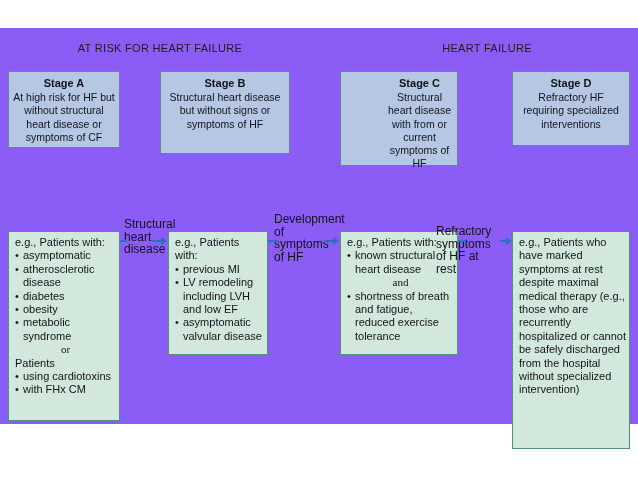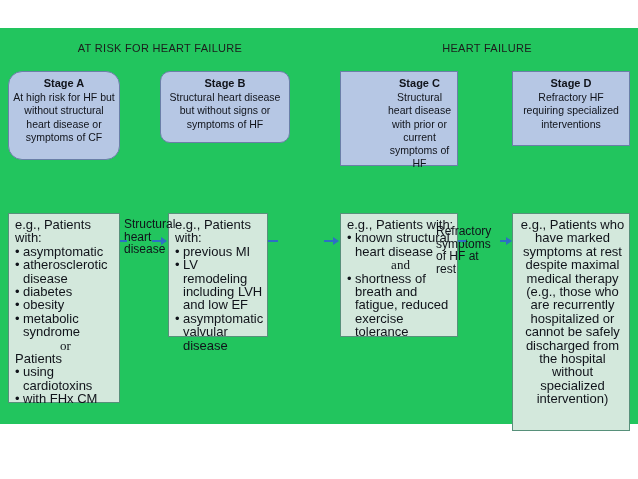--- a/index.html
+++ b/index.html
@@ -22,21 +22,21 @@
     overflow: hidden;
   }
 
   
   #panel {
     position: absolute;
     left: 0;
     top: 28px;
     width: 638px;
     height: 396px;
-    background: #22c55e;
+    background: #8b5cf6;
   }
 
   
   .section-header {
     position: absolute;
     font-size: 11px;
     font-weight: normal;
     letter-spacing: 0.3px;
     color: #1c1c1c;
     white-space: nowrap;
@@ -58,35 +58,36 @@
     padding: 5px 4px 4px 4px;
   }
   .stage-box .stage-title {
     font-weight: bold;
     font-size: 11px;
     display: block;
     margin-bottom: 1px;
   }
   .stage-box .stage-desc { display: block; }
 
-  #box-stage-a { left: 8px;   top: 43px; width: 112px; height: 89px; border-radius: 14px; }
-  #box-stage-b { left: 160px; top: 43px; width: 130px; height: 72px; border-radius: 10px; }
+  #box-stage-a { left: 8px;   top: 43px; width: 112px; height: 77px; }
+  #box-stage-b { left: 160px; top: 43px; width: 130px; height: 83px; }
   #box-stage-c { left: 340px; top: 43px; width: 118px; height: 95px; padding-left: 45px; }
   #box-stage-d { left: 512px; top: 43px; width: 118px; height: 75px; }
 
   
   .example-box {
     position: absolute;
     background: #d3e8dc;
     border: 1px solid #57907a;
     box-sizing: border-box;
     color: #10131a;
-    font-size: 13px;
+    font-size: 11px;
     line-height: 13.4px;
     padding: 4px 3px 4px 6px;
+    margin-top: 18px;
   }
   .example-box .ex-lead {
     display: block;
     margin-bottom: 0px;
   }
   .example-box ul {
     margin: 0;
     padding: 0;
     list-style: none;
   }
@@ -101,21 +102,21 @@
     left: 0;
     top: 0;
   }
   .example-box li.center-word {
     text-align: center;
     padding-left: 0;
     font-family: Liberation Serif, serif;
   }
   .example-box li.center-word::before { content: ""; }
   .example-box .plain-line { display: block; }
-  .example-box.centered { text-align: center; }
+  .example-box.centered { }
 
   #ex-stage-a { left: 8px;   top: 185px; width: 112px; height: 190px; }
   #ex-stage-b { left: 168px; top: 185px; width: 100px; height: 124px; }
   #ex-stage-c { left: 340px; top: 185px; width: 118px; height: 124px; }
   #ex-stage-d { left: 512px; top: 185px; width: 118px; height: 218px; }
 
   
   .transition {
     position: absolute;
     text-align: left;
@@ -173,21 +174,21 @@
       <span class="stage-desc">At high risk for HF but without structural heart disease or symptoms of CF</span>
     </div>
 
     <div class="stage-box" id="box-stage-b">
       <span class="stage-title">Stage B</span>
       <span class="stage-desc">Structural heart disease but without signs or symptoms of HF</span>
     </div>
 
     <div class="stage-box" id="box-stage-c">
       <span class="stage-title">Stage C</span>
-      <span class="stage-desc">Structural heart disease with prior or current symptoms of HF</span>
+      <span class="stage-desc">Structural heart disease with from or current symptoms of HF</span>
     </div>
 
     <div class="stage-box" id="box-stage-d">
       <span class="stage-title">Stage D</span>
       <span class="stage-desc">Refractory HF requiring specialized interventions</span>
     </div>
 
     <div class="example-box" id="ex-stage-a">
       <span class="ex-lead">e.g., Patients with:</span>
       <ul>
@@ -227,20 +228,23 @@
       <span class="plain-line">e.g., Patients who have marked symptoms at rest despite maximal medical therapy (e.g., those who are recurrently hospitalized or cannot be safely discharged from the hospital without specialized intervention)</span>
     </div>
 
     <div class="transition" id="tr-1">
       <span class="tr-text">Structural heart disease</span>
     </div>
     <div class="conn" id="conn-1-left"></div>
     <div class="conn" id="conn-1-right"></div>
     <div class="arrowhead" id="ah-1"></div>
 
+    <div class="transition" id="tr-2">
+      <span class="tr-text">Development of symptoms of HF</span>
+    </div>
     <div class="conn" id="conn-2-left"></div>
     <div class="conn" id="conn-2-right"></div>
     <div class="arrowhead" id="ah-2"></div>
 
     <div class="transition" id="tr-3">
       <span class="tr-text">Refractory symptoms of HF at rest</span>
     </div>
     <div class="conn" id="conn-3-left"></div>
     <div class="conn" id="conn-3-right"></div>
     <div class="arrowhead" id="ah-3"></div>

